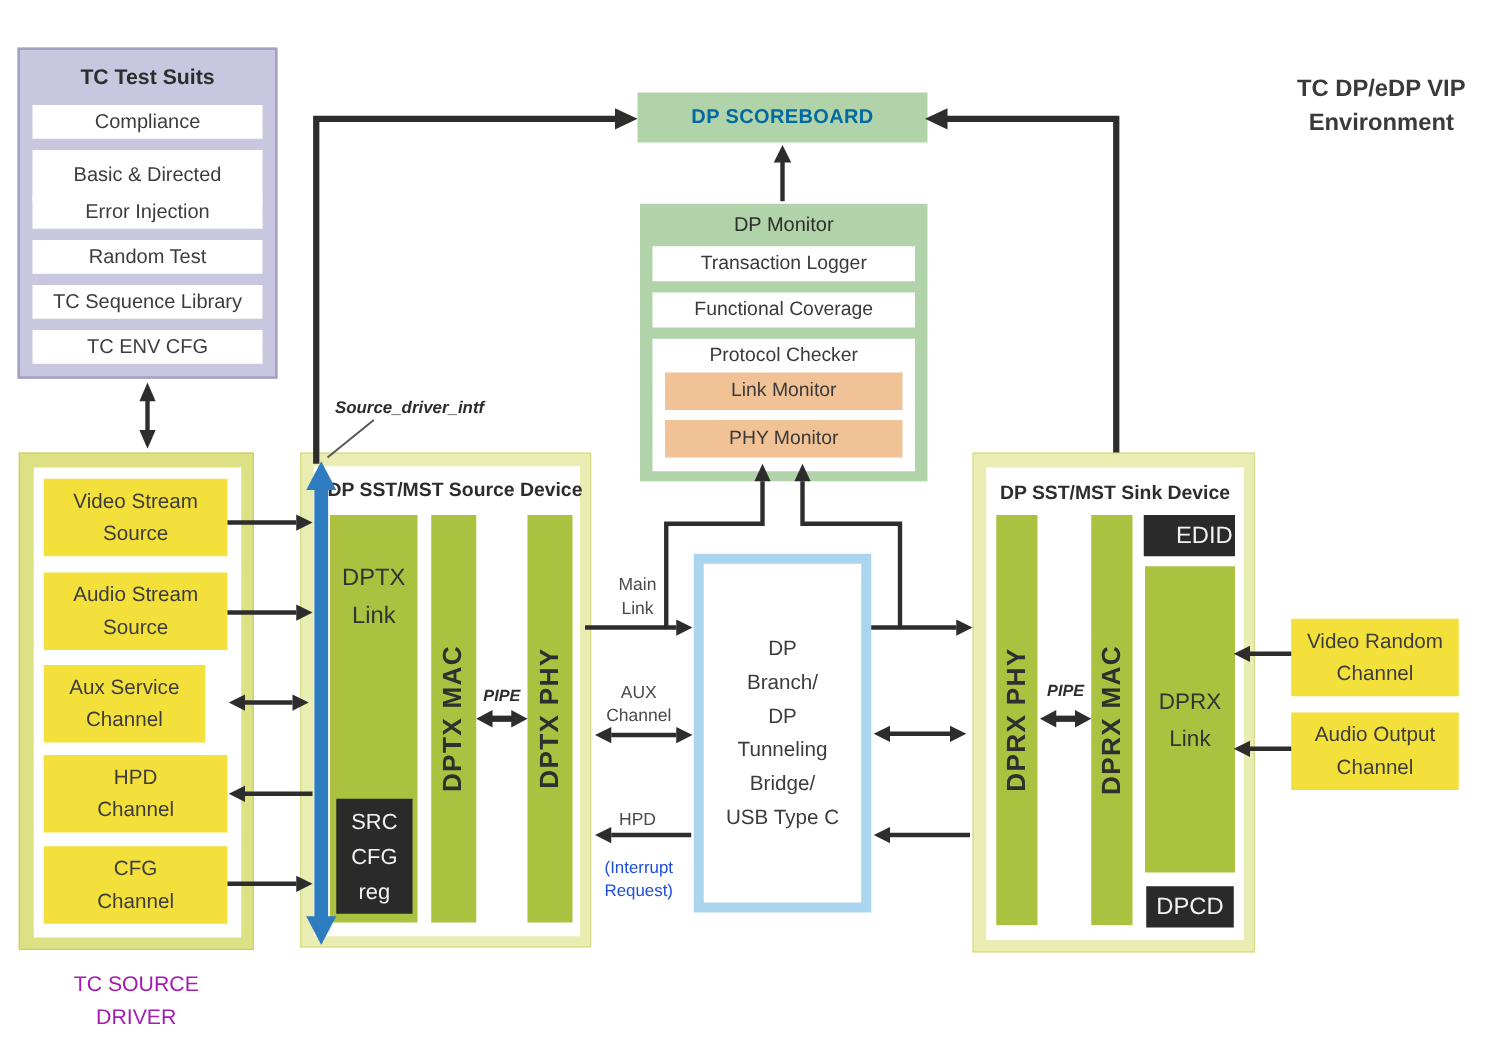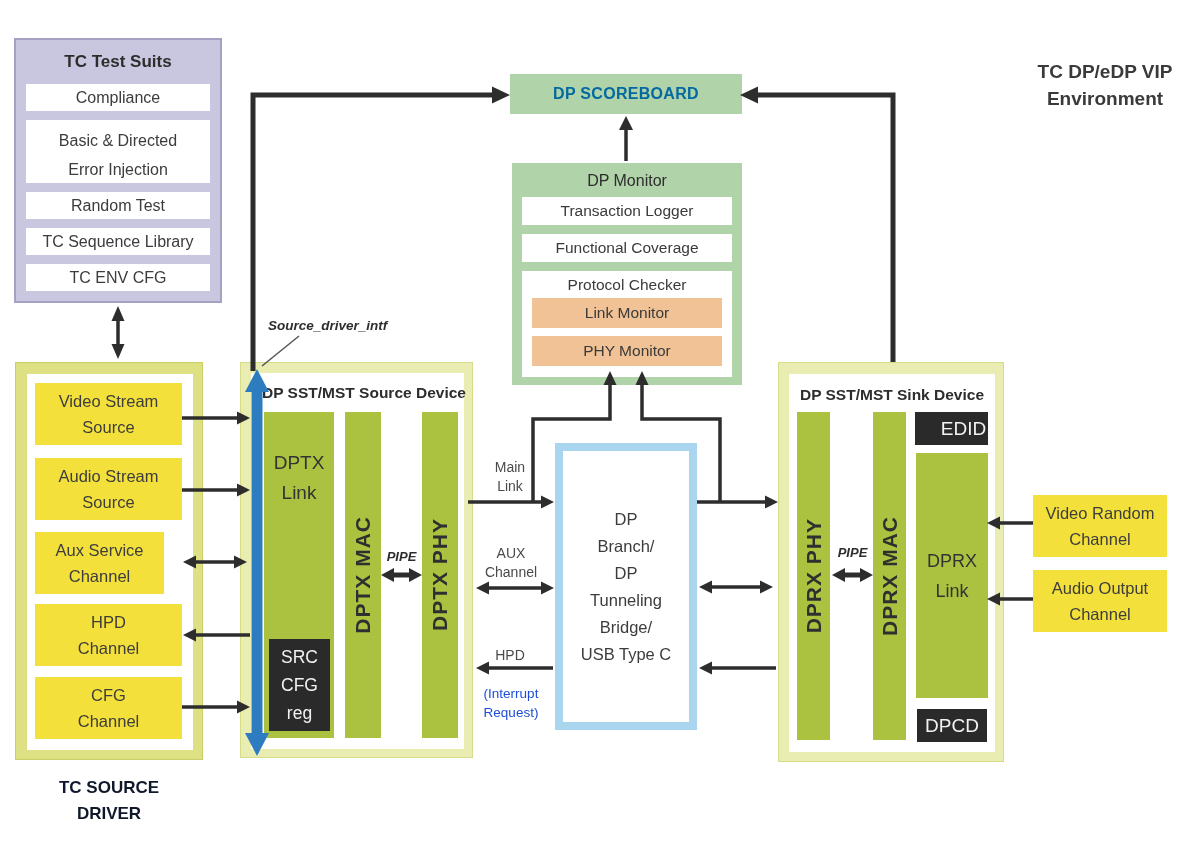--- a/index.html
+++ b/index.html
@@ -13,21 +13,21 @@
   
   .suits-box { background:#c9c6df; border:2px solid #a4a1c2; }
   .suits-title { font-weight:bold; font-size:17px; color:#2d2d2d; }
   .suits-row { background:#ffffff; font-size:16px; color:#3c3c3c; }
 
   
   .driver-box { background:#dde184; border:1px solid #c9cf68; }
   .device-box { background:#e9edb2; border:1px solid #d6dc87; }
   .inner-white { background:#ffffff; }
   .ybox { background:#f4e03a; font-size:16.5px; line-height:26px; color:#3d3d3d; }
-  .driver-label { font-weight:bold; font-size:17px; line-height:26px; color:#0f172a; }
+  .driver-label { font-weight:normal; font-size:17px; line-height:26px; color:#a21caf; }
 
   .device-title { font-weight:bold; font-size:15.5px; color:#2d2d2d; white-space:nowrap; }
   .olive { background:#aac23f; }
   .vcol span {
     writing-mode:vertical-rl; transform:rotate(180deg);
     font-weight:bold; font-size:21px; letter-spacing:1px; color:#2f2f2f; white-space:nowrap;
   }
   .link-text { font-size:19px; line-height:30px; color:#333333; }
   .blackbox { background:#2a2a2a; color:#f2f2f2; }
   .pipe-label { font-style:italic; font-weight:bold; font-size:13px; color:#2d2d2d; }

